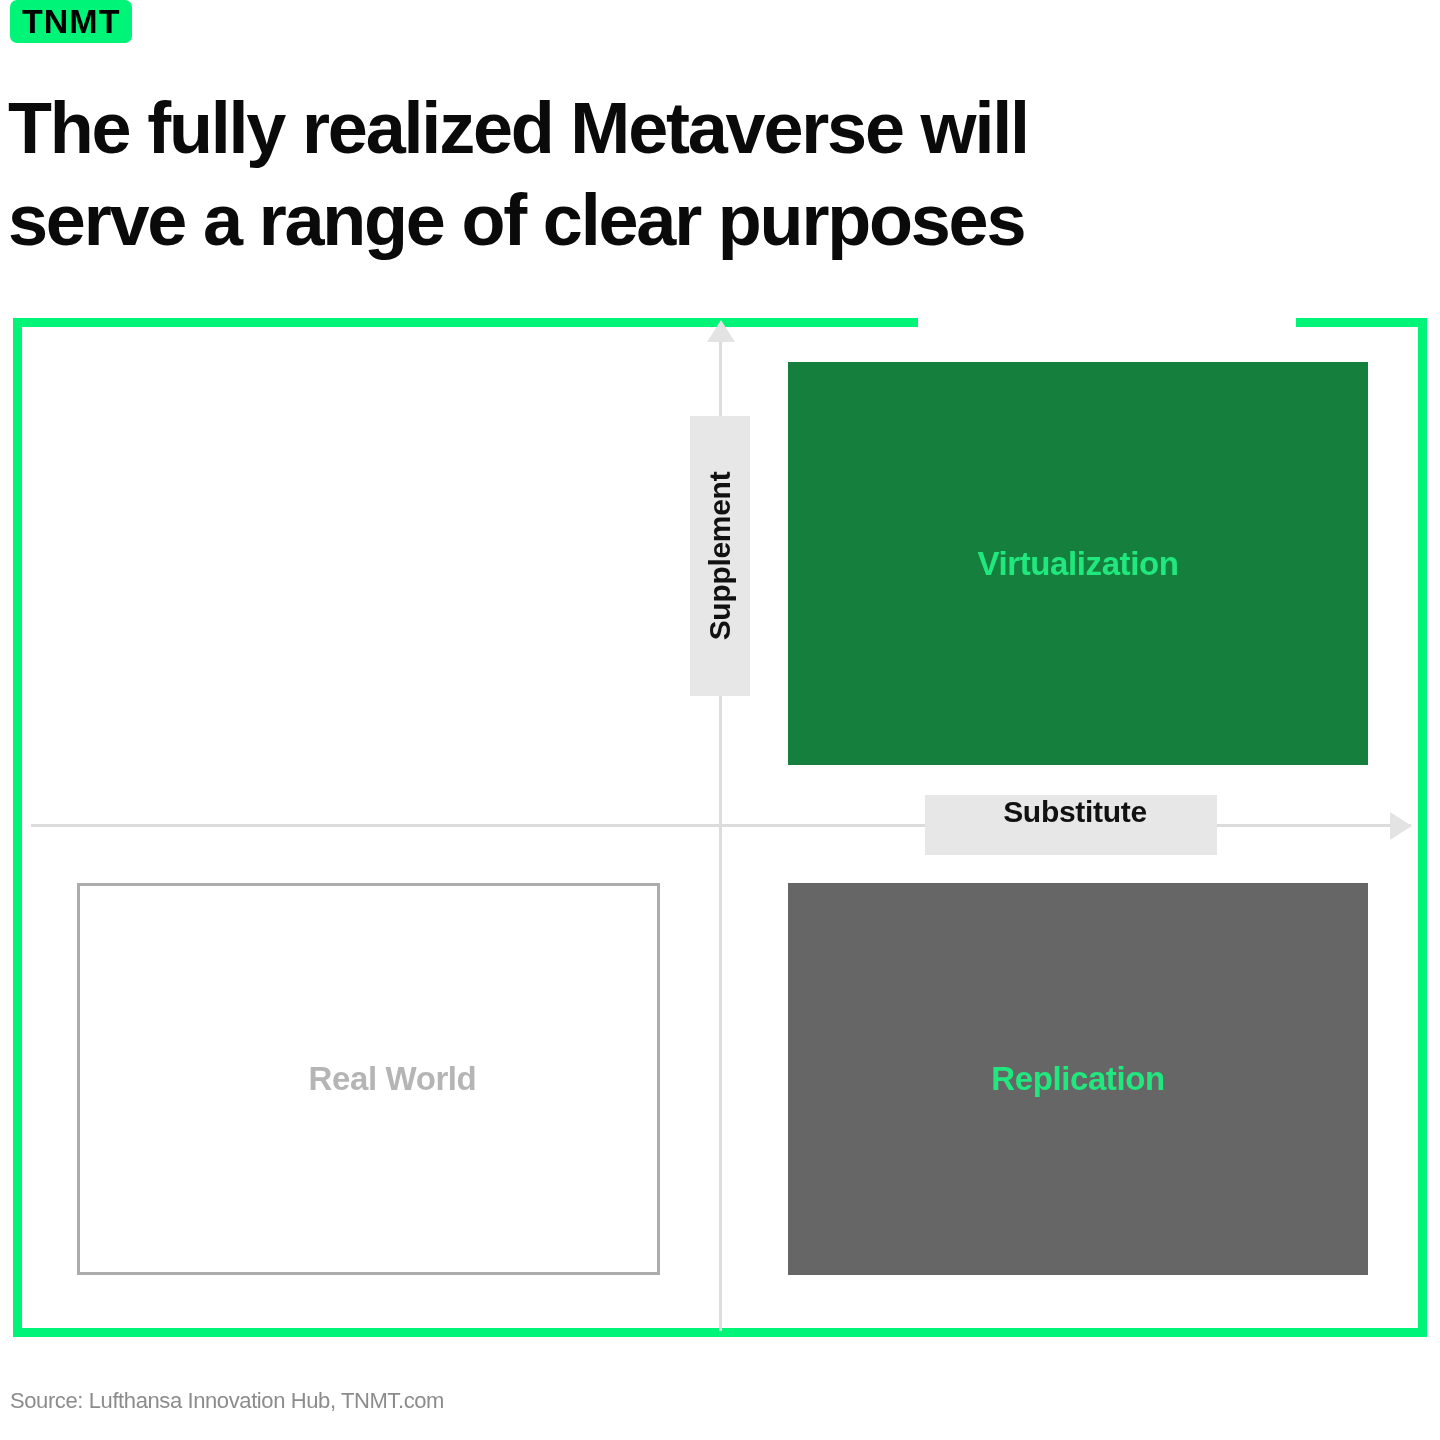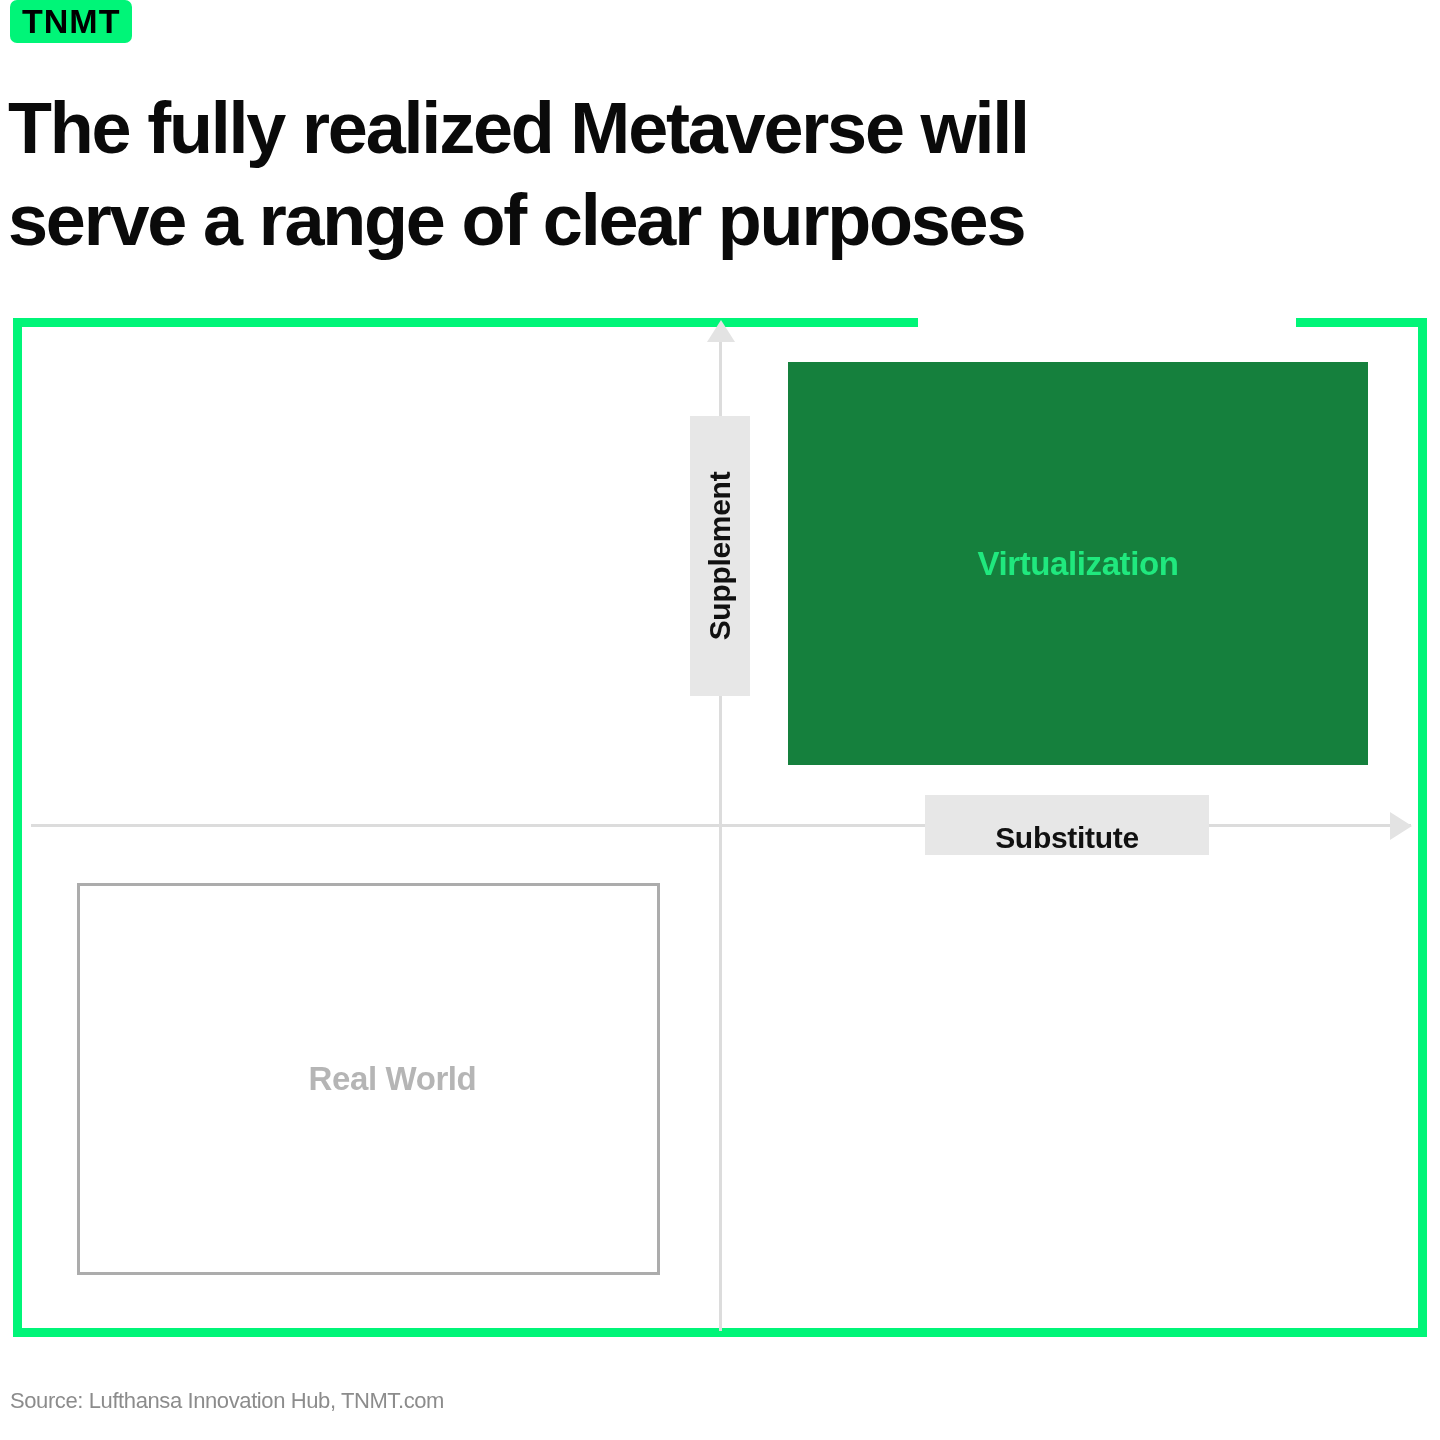--- a/index.html
+++ b/index.html
@@ -142,22 +142,23 @@
     letter-spacing: -0.3px;
   }
   #axis-label-x {
     position: absolute;
     left: 912px;
     top: 477px;
     width: 284px;
     height: 60px;
     background: #E7E7E7;
     display: flex;
-    align-items: flex-end;
+    align-items: flex-start;
     justify-content: center;
+    padding-left: 8px;
   }
   #axis-label-x span {
     font-size: 30px;
     font-weight: 700;
     color: #111111;
     letter-spacing: -0.3px;
   }
 
   
   .quadrant {
@@ -239,20 +240,23 @@
 
 
   <div class="quadrant" id="quadrant-virtualization">
     <span class="quadrant-label">Virtualization</span>
   </div>
 
   <div class="quadrant" id="quadrant-realworld">
     <span class="quadrant-label">Real World</span>
   </div>
 
+  <div class="quadrant" id="quadrant-replication">
+    <span class="quadrant-label">Replication</span>
+  </div>
 
   <div id="axis-label-y">
     <span>Supplement</span>
   </div>
   <div id="axis-label-x">
     <span>Substitute</span>
   </div>
 </div>
 
 <div id="source-note">Source: Lufthansa Innovation Hub, TNMT.com</div>

